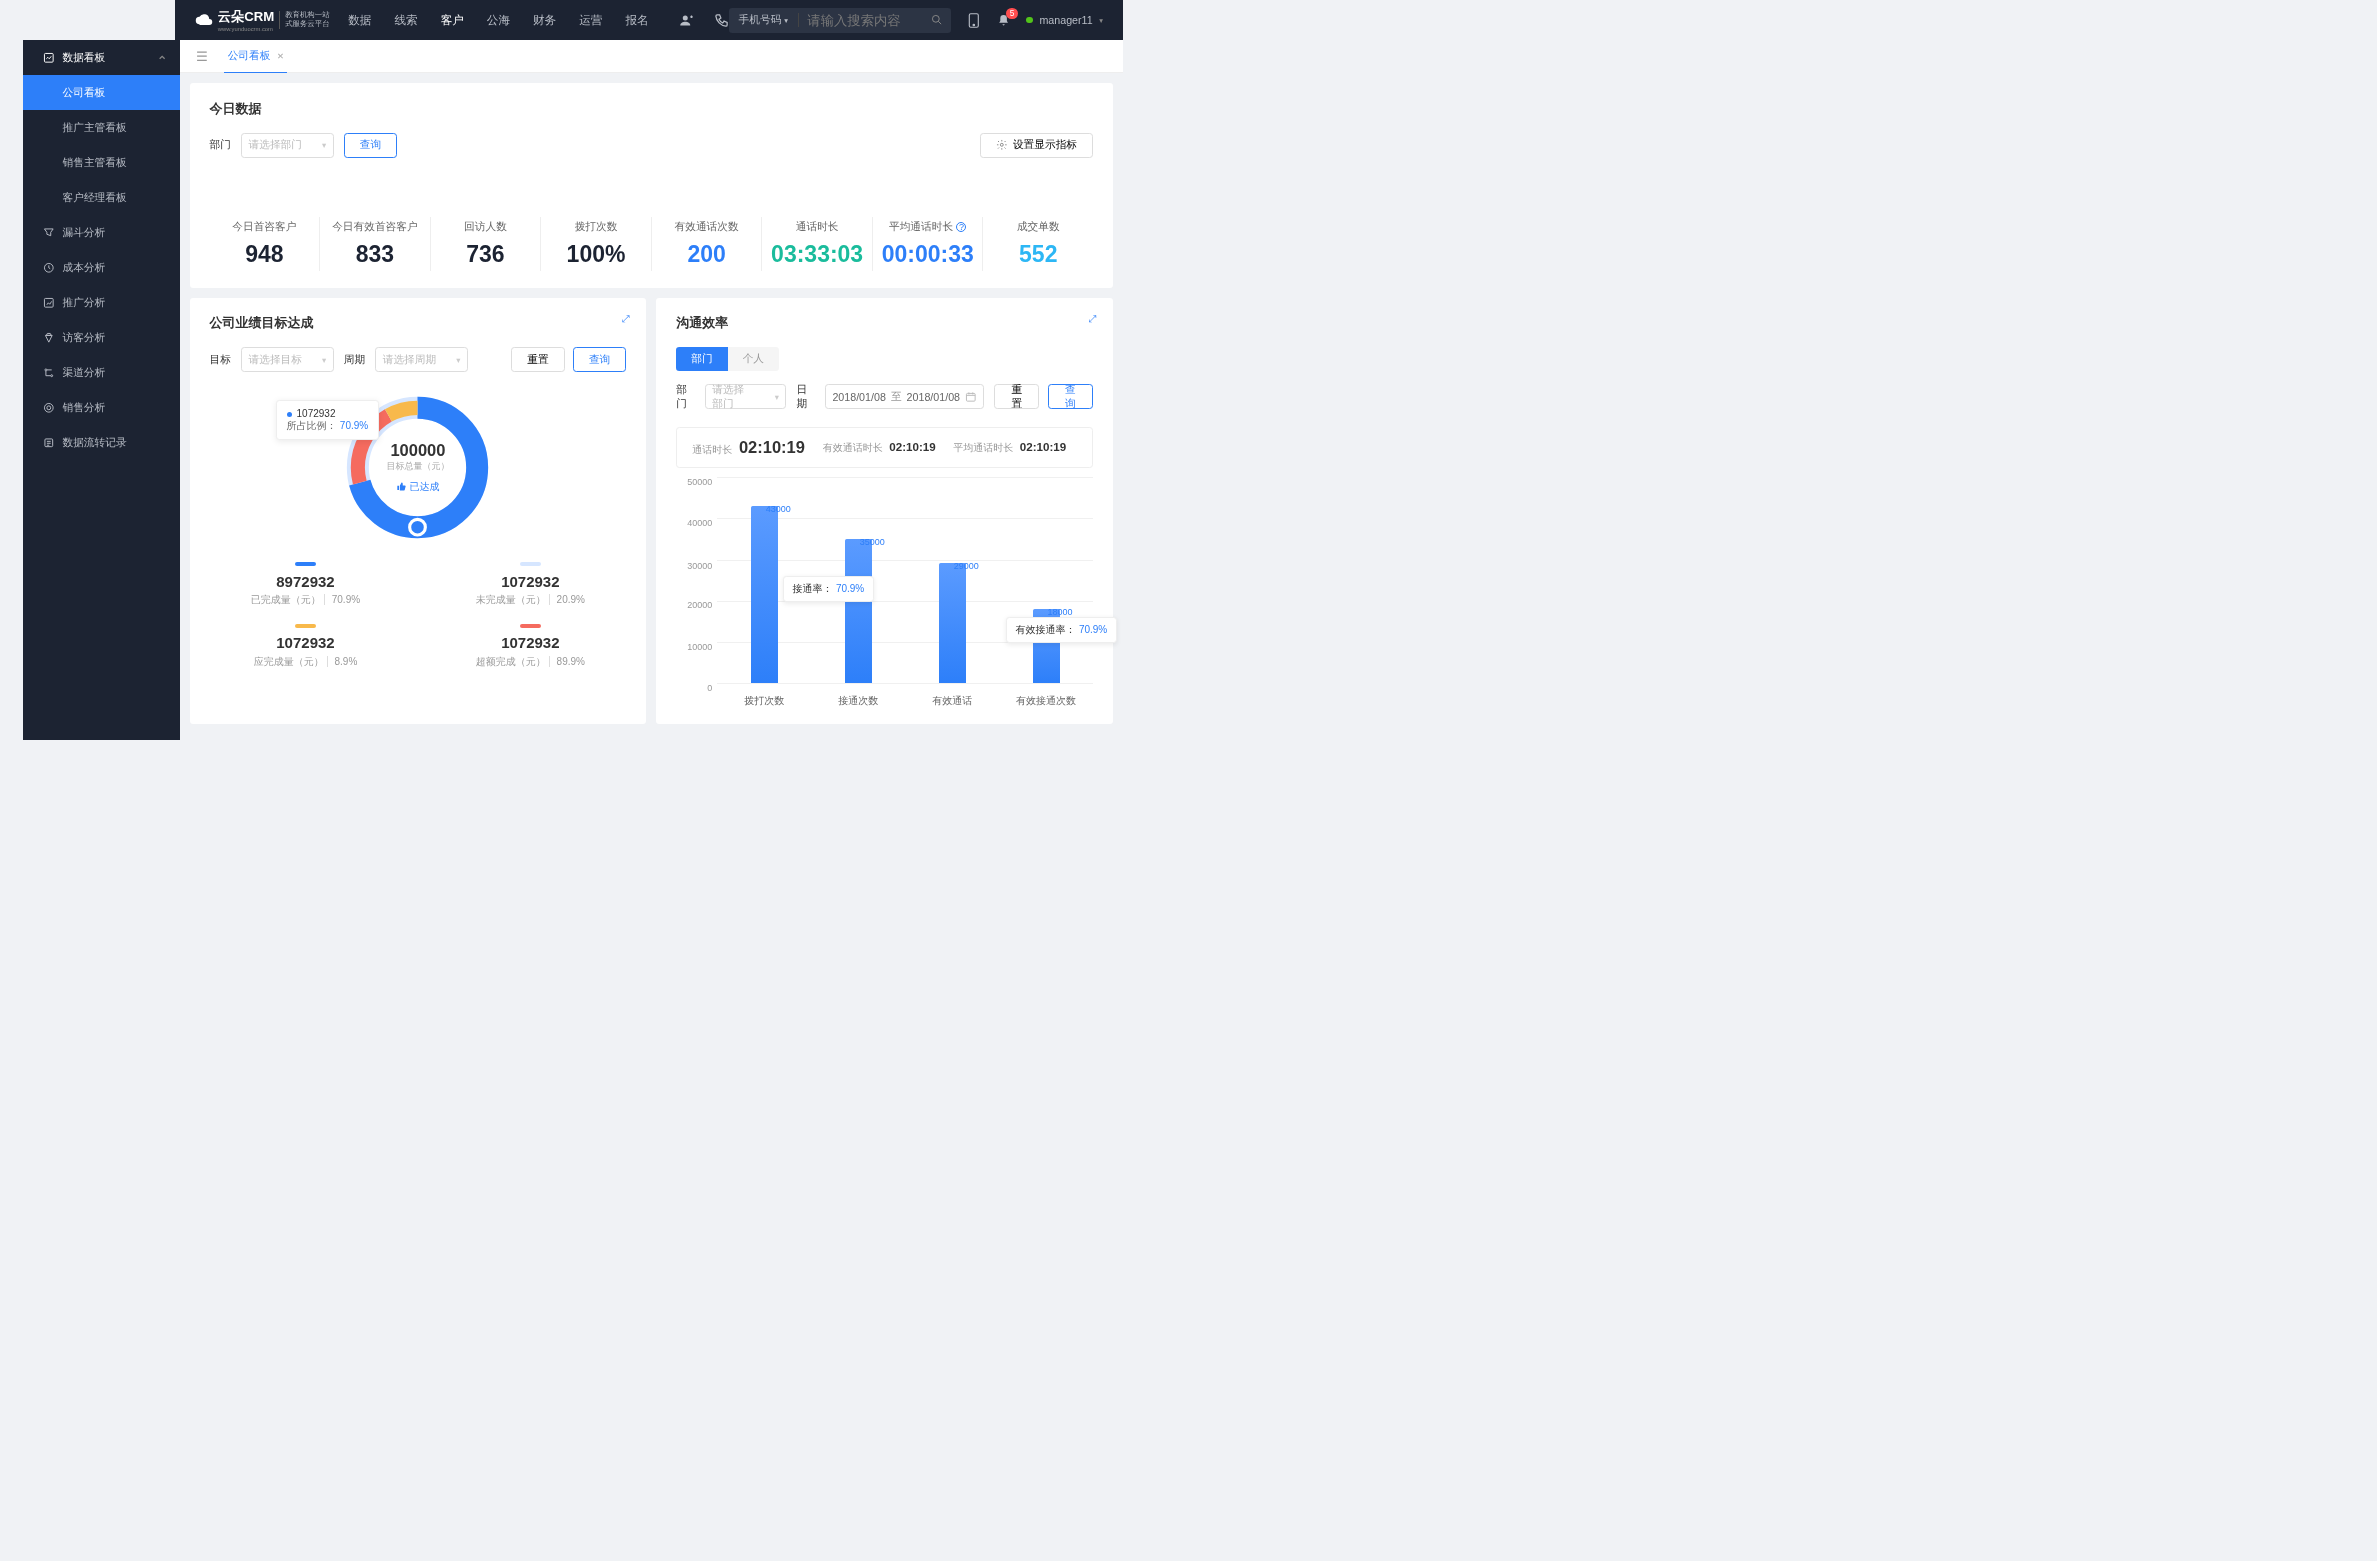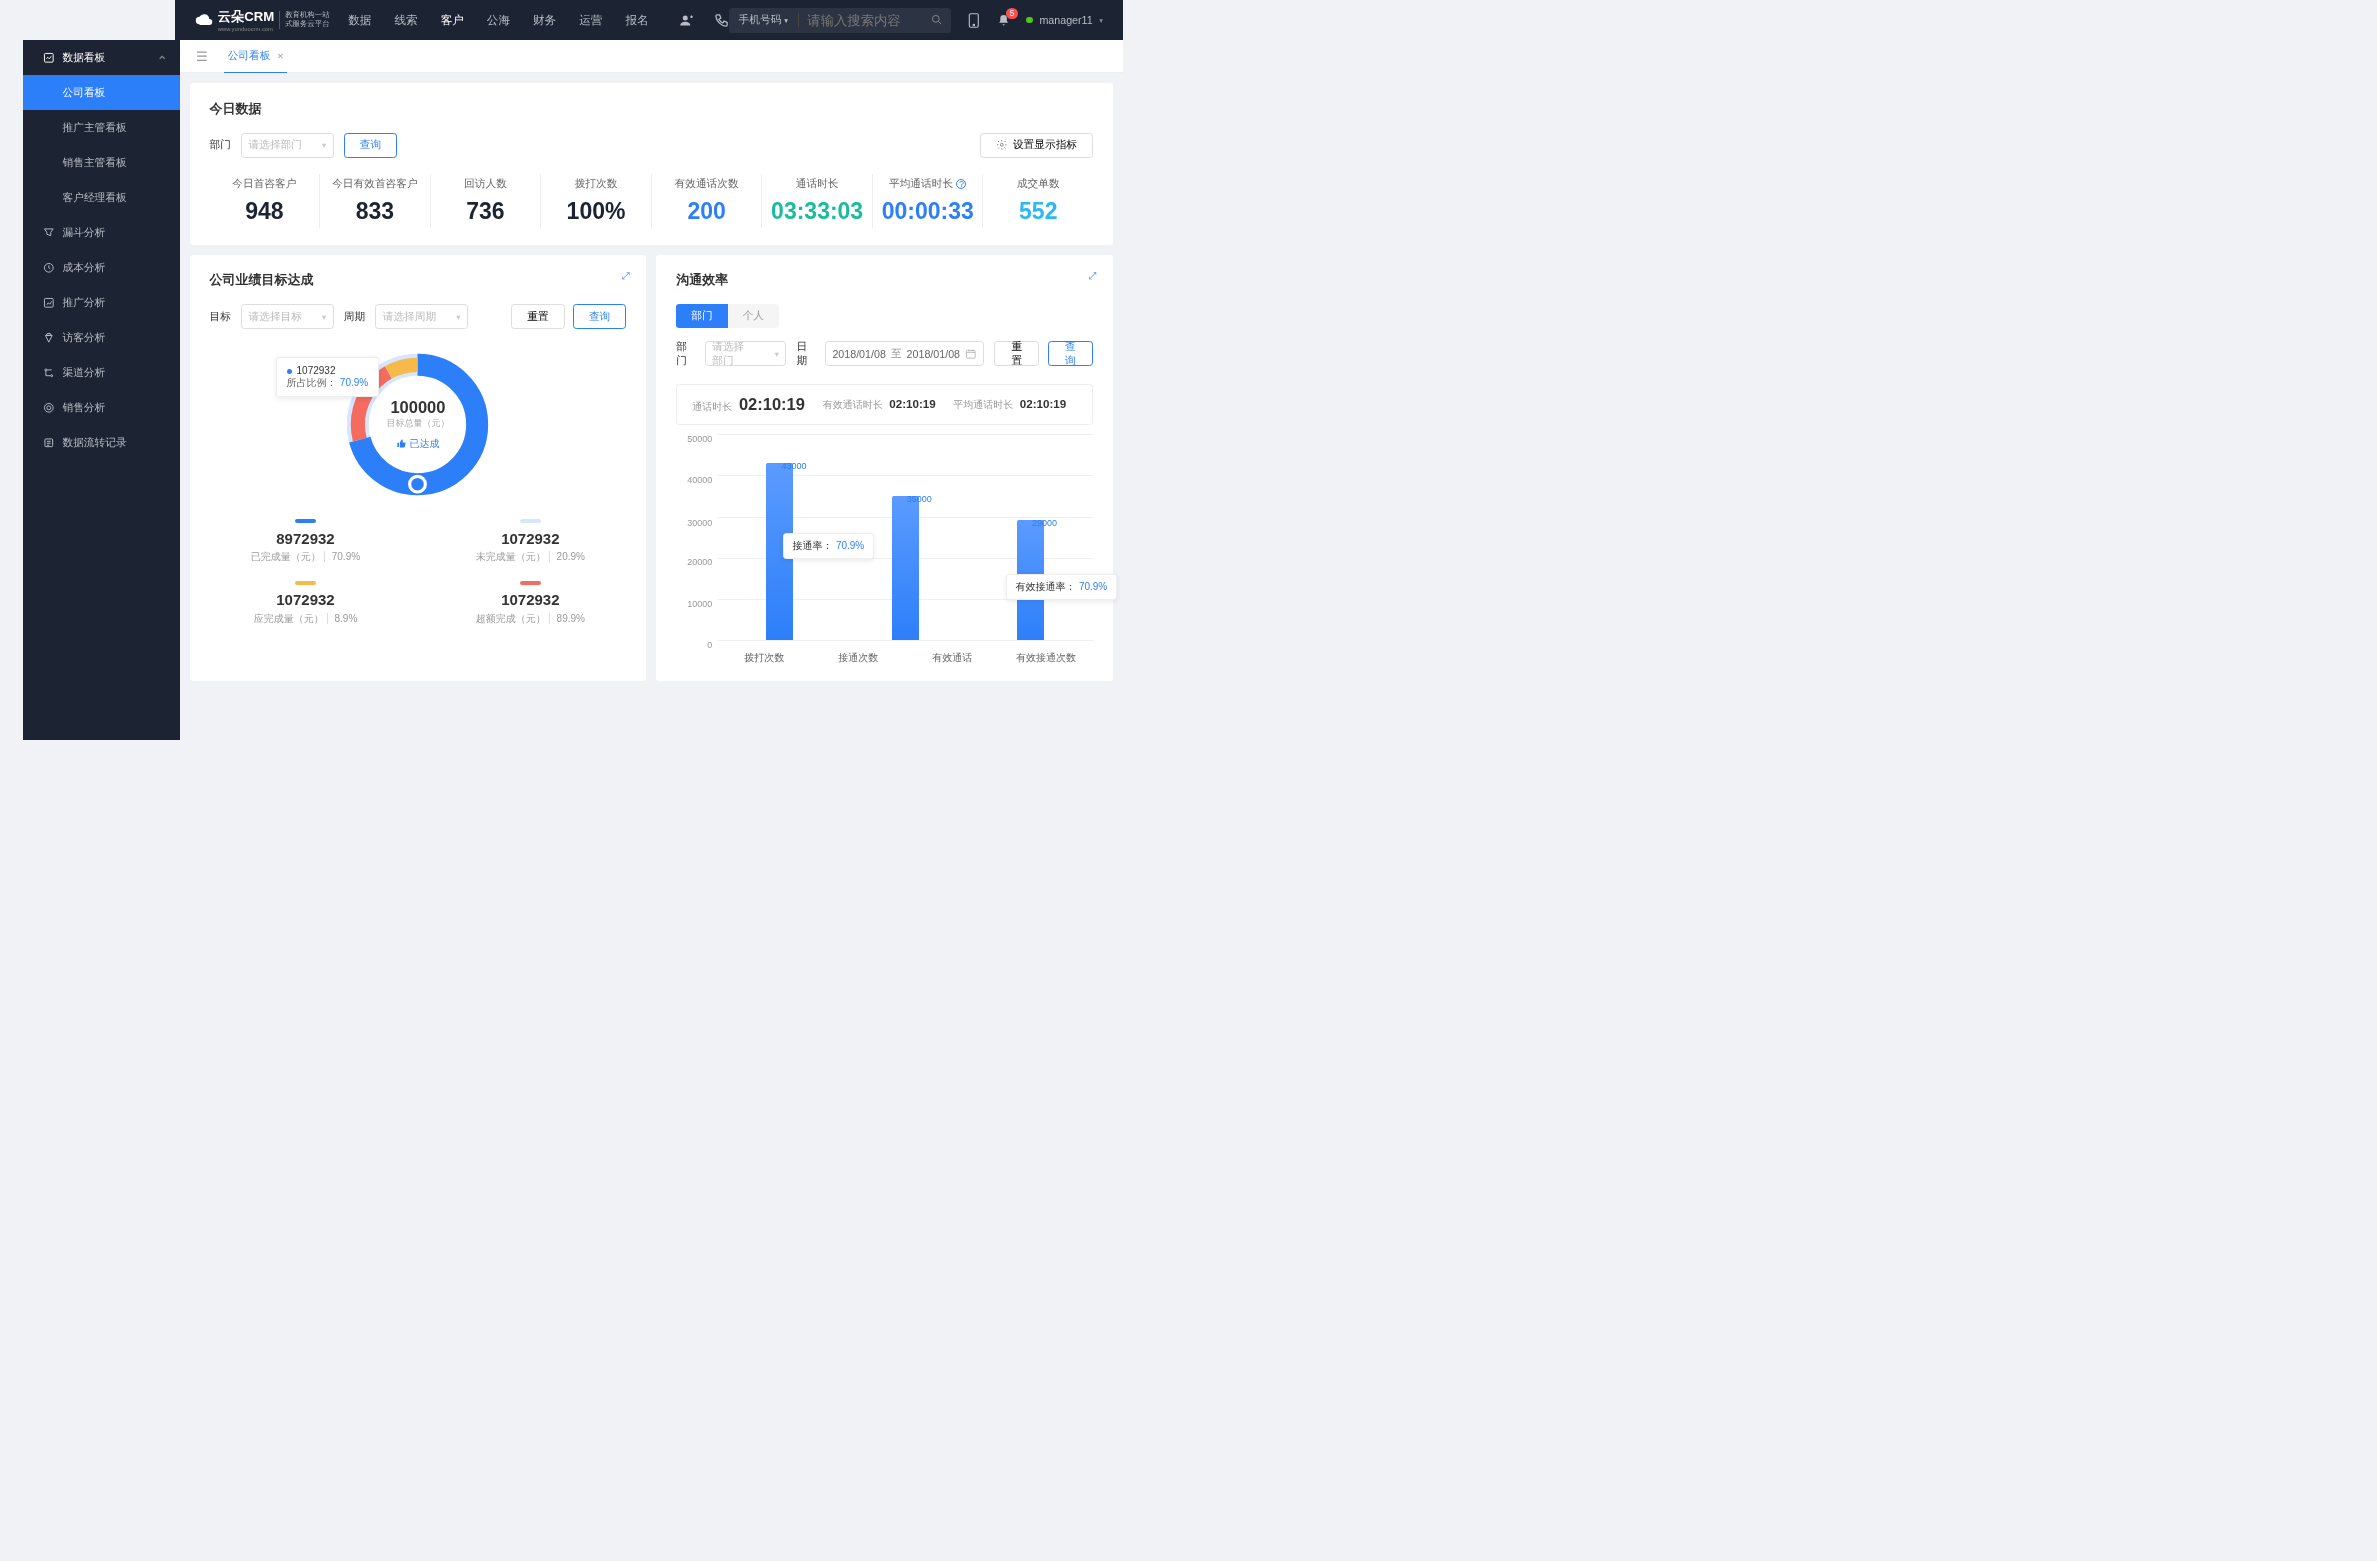--- a/index.html
+++ b/index.html
@@ -48,21 +48,21 @@
 .panel-title { font-size: 13px; font-weight: 600; margin-bottom: 15px; }
 .filters { display: flex; align-items: center; gap: 10px; margin-bottom: 16.5px; }
 .label { font-size: 10.7px; color: #333; }
 .select { border: 0.8px solid #ddd; border-radius: 3.3px; height: 25px; padding: 0 6.6px; display: flex; align-items: center; gap: 20px; color: #bbb; font-size: 10.7px; cursor: pointer; }
 .select .caret { color: #ccc; font-size: 8.3px; }
 .btn { height: 25px; padding: 0 15px; border-radius: 3.3px; border: 0.8px solid #ddd; background: #fff; cursor: pointer; font-size: 10.7px; display: inline-flex; align-items: center; }
 .btn.primary { border-color: #2d7ff9; color: #2d7ff9; }
 .btn.ghost-right { margin-left: auto; display: flex; align-items: center; gap: 5px; }
 
 .metrics { display: flex; }
-.metric { flex: 1; text-align: center; border-right: 0.8px solid #eee; padding: 3.3px 0; }
+.metric { flex: 1; text-align: center; border-right: 0.8px solid #eee; padding: 3.3px 0; margin-top: 43px; }
 .metric:last-child { border-right: none; }
 .metric-label { font-size: 10.7px; color: #666; display: flex; align-items: center; justify-content: center; gap: 3.3px; }
 .metric-value { font-size: 23px; font-weight: 700; margin-top: 6.6px; }
 .c-dark { color: #1c2332; }
 .c-blue { color: #2d7ff9; }
 .c-green { color: #1abc9c; }
 .c-cyan { color: #2db7f5; }
 .info-ic { color: #2d7ff9; font-size: 9px; border: 0.8px solid #2d7ff9; border-radius: 50%; width: 10px; height: 10px; display: inline-flex; align-items: center; justify-content: center; }
 
 .row2 { display: flex; gap: 10px; }
@@ -480,20 +480,25 @@
                   <div class="bar-col">
                     <div class="bar" style="height:144px">
                       <span class="bar-val">35000</span>
                     </div>
                   </div>
                   <div class="bar-col">
                     <div class="bar" style="height:120px">
                       <span class="bar-val">29000</span>
                     </div>
                   </div>
+                  <div class="bar-col">
+                    <div class="bar" style="height:74px">
+                      <span class="bar-val">18000</span>
+                    </div>
+                  </div>
                 </div>
               <div class="x-labels" id="xlabels">
                   <div class="x-label">拨打次数</div>
                   <div class="x-label">接通次数</div>
                   <div class="x-label">有效通话</div>
                   <div class="x-label">有效接通次数</div>
                 </div>
               <div class="anno" style="top:99px;left:107px">
                 <span>接通率：</span><span class="apct">70.9%</span>
               </div>

